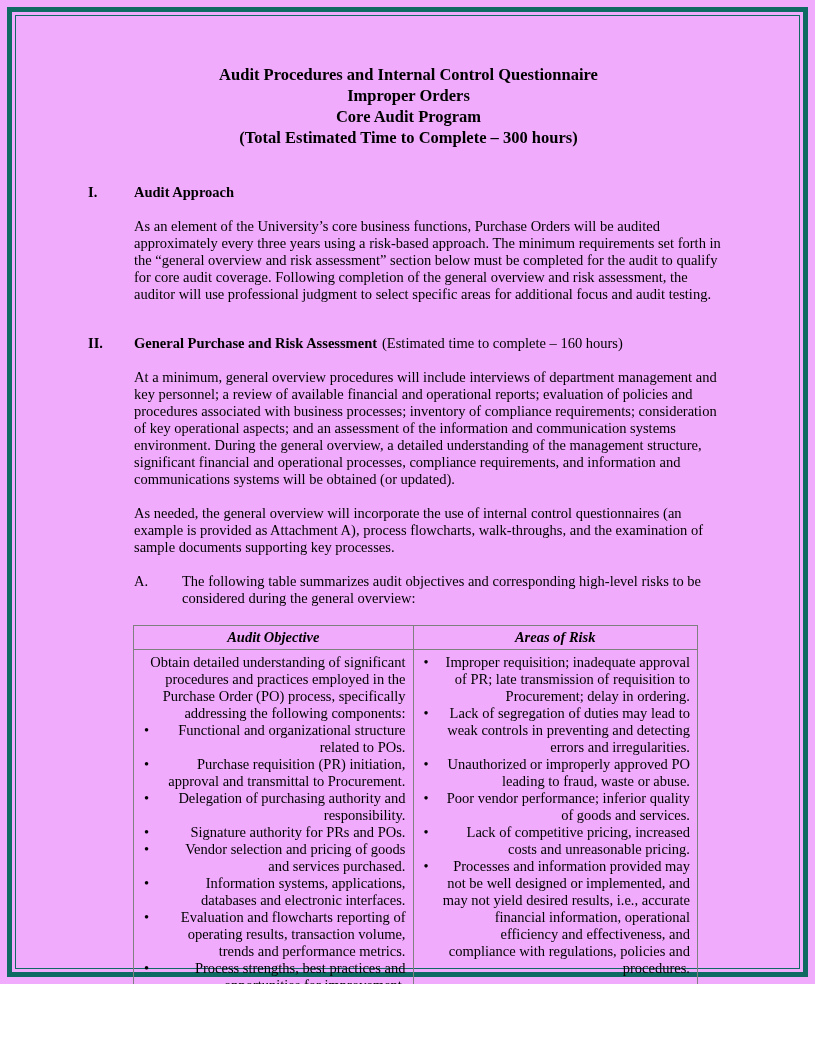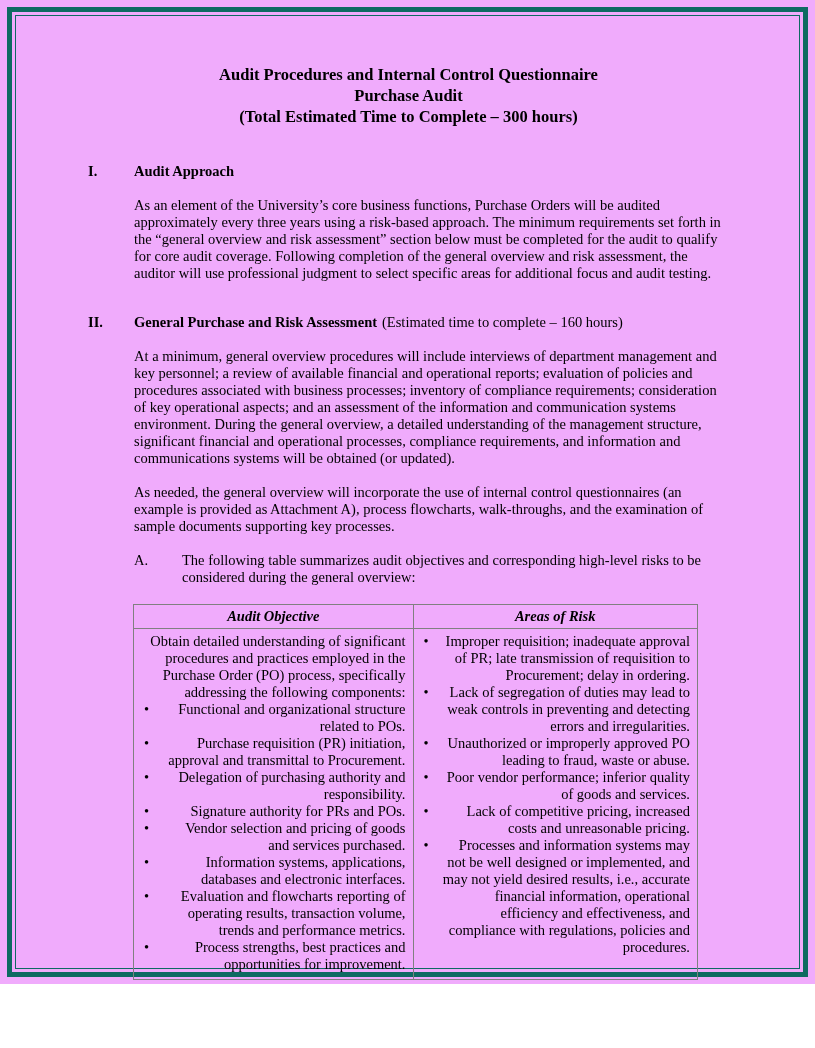--- a/index.html
+++ b/index.html
@@ -97,21 +97,22 @@
 <body>
 
 <div class="page">
   <div class="frame-outer"></div>
   <div class="frame-inner"></div>
 
   <div class="content">
 
     <div class="title-block">
       <div>Audit Procedures and Internal Control Questionnaire</div>
-      <div>Purchase Audit</div>
+      <div>Improper Orders</div>
+      <div>Core Audit Program</div>
       <div>(Total Estimated Time to Complete – 300 hours)</div>
     </div>
 
     <div class="section">
       <div class="sec-head-row">
         <span class="sec-num">I.</span>
         <span class="sec-title">Audit Approach</span>
       </div>
       <p class="body-par">As an element of the University’s core business functions, Purchase Orders will be audited approximately every three years using a risk-based approach. The minimum requirements set forth in the “general overview and risk assessment” section below must be completed for the audit to qualify for core audit coverage.  Following completion of the general overview and risk assessment, the auditor will use professional judgment to select specific areas for additional focus and audit testing.</p>
     </div>
@@ -156,21 +157,21 @@
                 <li>Process strengths, best practices and opportunities for improvement.</li>
               </ul>
             </td>
             <td>
               <ul class="bullets">
                 <li>Improper requisition; inadequate approval of PR; late transmission of requisition to Procurement; delay in ordering.</li>
                 <li>Lack of segregation of duties may lead to weak controls in preventing and detecting errors and irregularities.</li>
                 <li>Unauthorized or improperly approved PO leading to fraud, waste or abuse.</li>
                 <li>Poor vendor performance; inferior quality of goods and services.</li>
                 <li>Lack of competitive pricing, increased costs and unreasonable pricing.</li>
-                <li>Processes and information systems may not be well designed or implemented, and may not yield desired results, i.e., accurate financial information, operational efficiency and effectiveness, and compliance with regulations, policies and procedures.</li>
+                <li>Processes and information provided may not be well designed or implemented, and may not yield desired results, i.e., accurate financial information, operational efficiency and effectiveness, and compliance with regulations, policies and procedures.</li>
               </ul>
             </td>
           </tr>
         </tbody>
       </table>
     </div>
 
     <div class="footer">
       <span class="footer-date">December 22, 2003</span>
       <span class="page-num">1</span>

